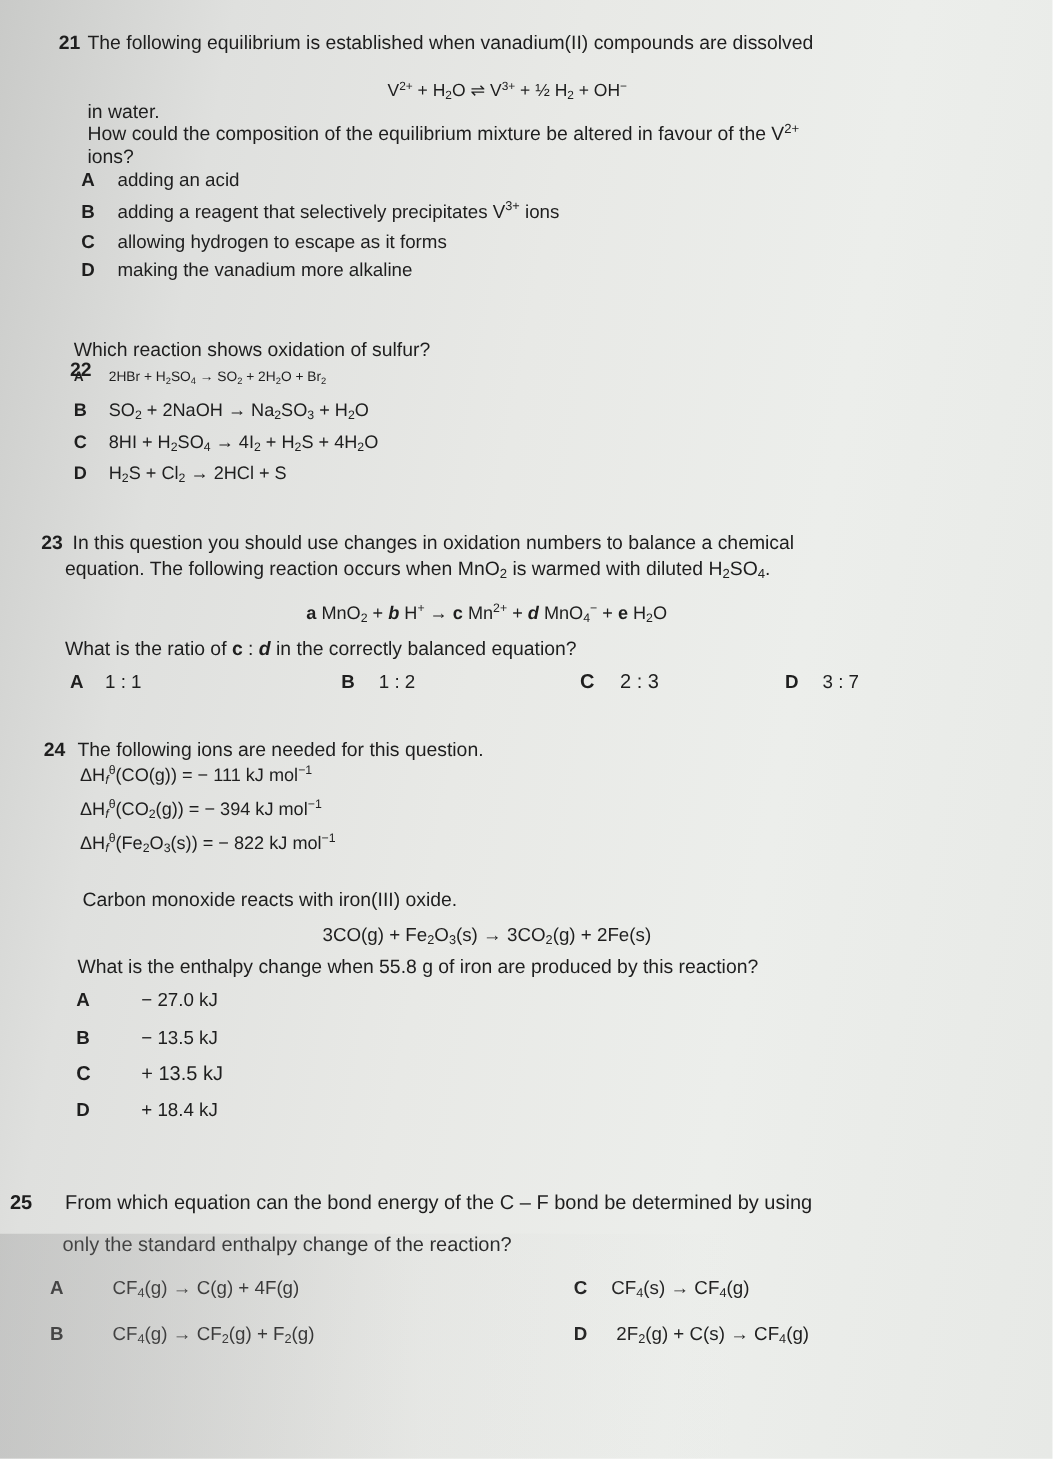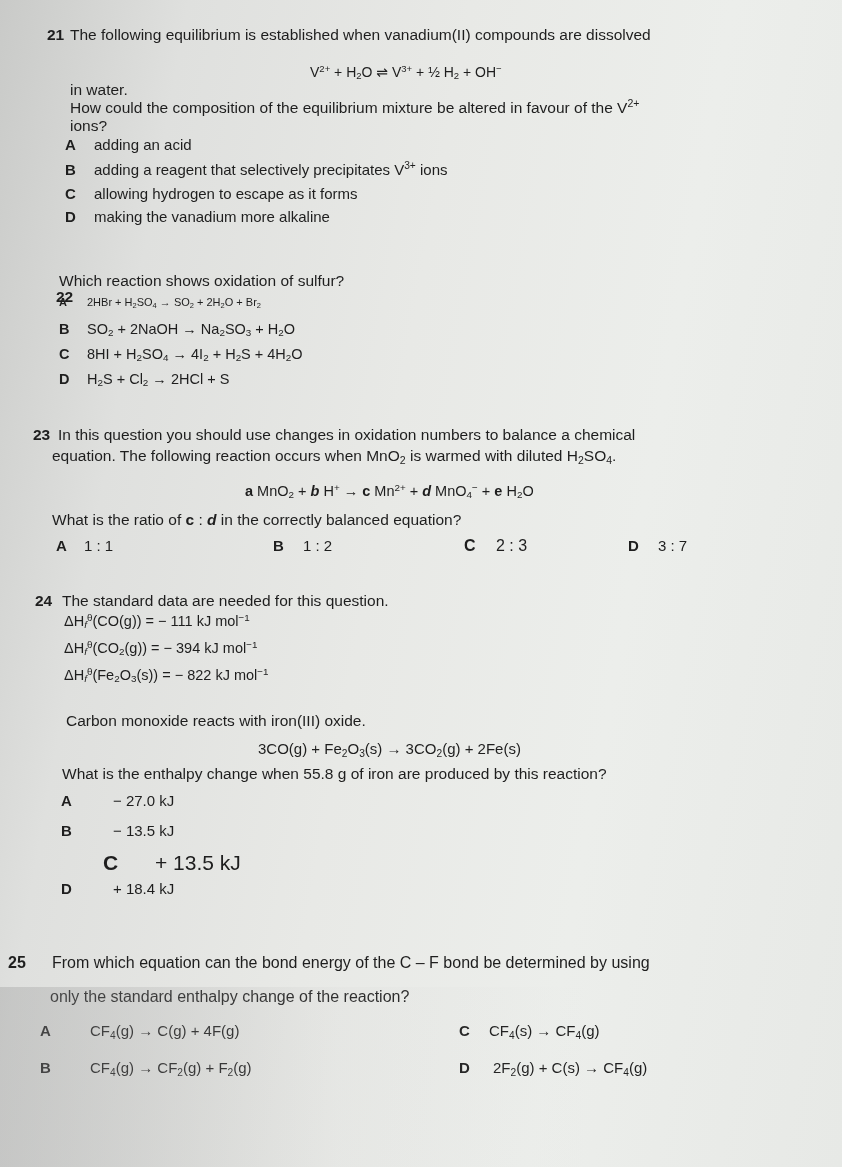--- a/index.html
+++ b/index.html
@@ -81,37 +81,37 @@
   <div class="abs" style="left:464px;top:537px;font-size:16px;">
     <span class="opt-letter" style="width:32px">C</span><span>2 : 3</span>
   </div>
   <div class="abs" style="left:628px;top:537px;font-size:15px;">
     <span class="opt-letter" style="width:30px">D</span><span>3 : 7</span>
   </div>
 </div>
 
 <div>
   <span class="abs qnum" style="left:35px;top:592px;font-size:15.5px;">24</span>
-  <span class="abs" style="left:62px;top:592px;font-size:15.5px;">The standard data are needed for this question.</span>
+  <span class="abs" style="left:62px;top:592px;font-size:15.5px;">The following ions are needed for this question.</span>
 
   <span class="abs" style="left:64px;top:613px;font-size:14.5px;">ΔH<sub style="font-style:italic">f</sub><sup>θ</sup>(CO(g)) = − 111 kJ mol<sup>−1</sup></span>
   <span class="abs" style="left:64px;top:640px;font-size:14.5px;">ΔH<sub style="font-style:italic">f</sub><sup>θ</sup>(CO<sub>2</sub>(g)) = − 394 kJ mol<sup>−1</sup></span>
   <span class="abs" style="left:64px;top:667px;font-size:14.5px;">ΔH<sub style="font-style:italic">f</sub><sup>θ</sup>(Fe<sub>2</sub>O<sub>3</sub>(s)) = − 822 kJ mol<sup>−1</sup></span>
 
   <span class="abs" style="left:66px;top:712px;font-size:15.5px;">Carbon monoxide reacts with iron(III) oxide.</span>
   <span class="abs" style="left:258px;top:740px;font-size:15px;">3CO(g) + Fe<sub>2</sub>O<sub>3</sub>(s) → 3CO<sub>2</sub>(g) + 2Fe(s)</span>
   <span class="abs" style="left:62px;top:765px;font-size:15.5px;">What is the enthalpy change when 55.8 g of iron are produced by this reaction?</span>
 
   <div class="abs" style="left:61px;top:792px;font-size:15px;">
     <span class="opt-letter" style="width:52px">A</span><span>− 27.0 kJ</span>
   </div>
   <div class="abs" style="left:61px;top:822px;font-size:15px;">
     <span class="opt-letter" style="width:52px">B</span><span>− 13.5 kJ</span>
   </div>
-  <div class="abs" style="left:61px;top:851px;font-size:21px;margin-left:42px;">
+  <div class="abs" style="left:61px;top:851px;font-size:16px;">
     <span class="opt-letter" style="width:52px">C</span><span>+ 13.5 kJ</span>
   </div>
   <div class="abs" style="left:61px;top:880px;font-size:15px;">
     <span class="opt-letter" style="width:52px">D</span><span>+ 18.4 kJ</span>
   </div>
 </div>
 
 <div>
   <span class="abs qnum" style="left:8px;top:954px;font-size:16px;">25</span>
   <span class="abs" style="left:52px;top:954px;font-size:16px;">From which equation can the bond energy of the C – F bond be determined by using</span>

